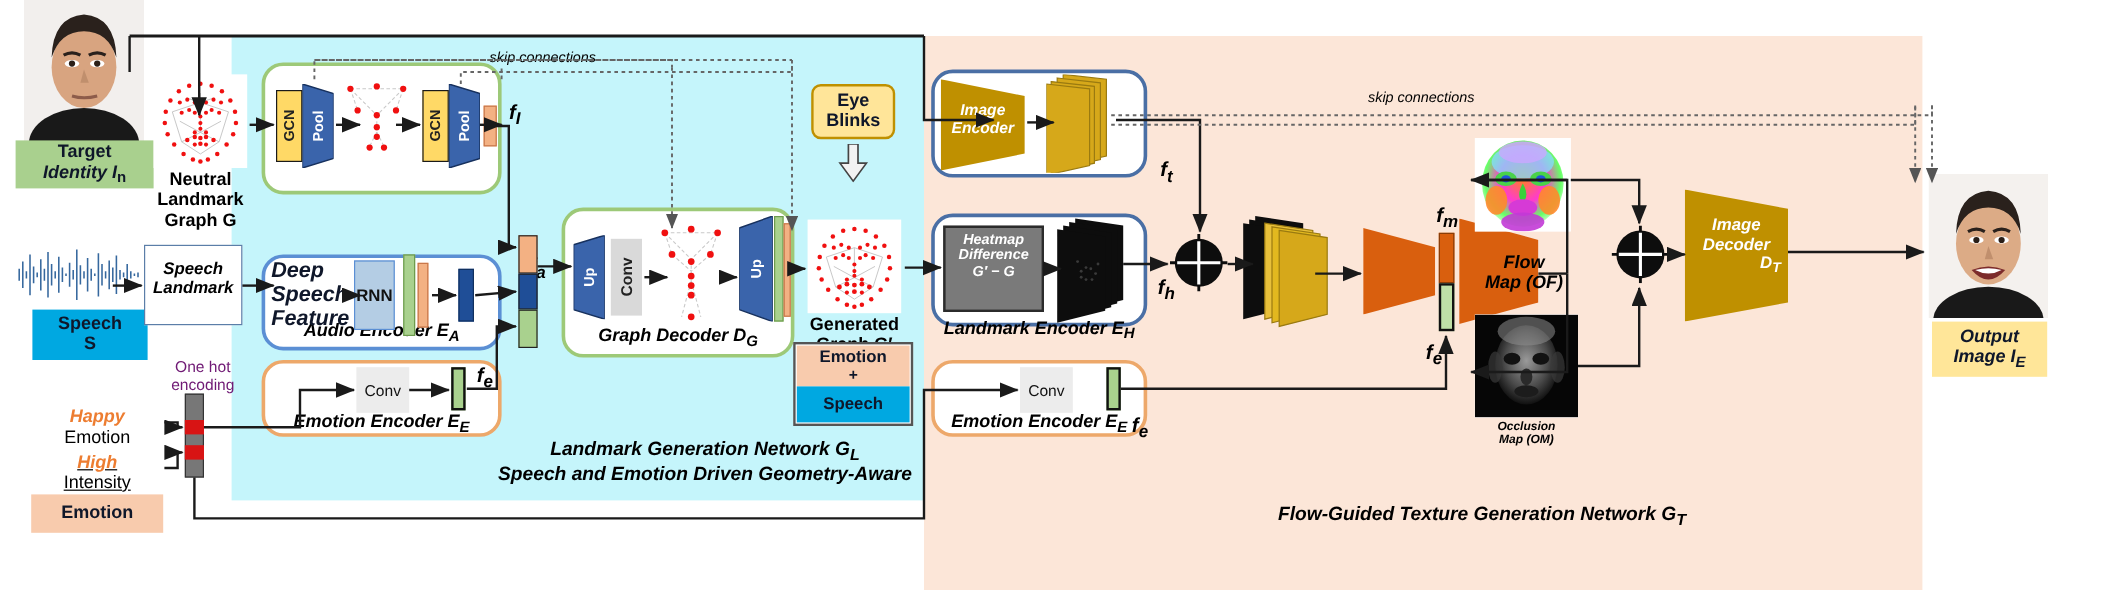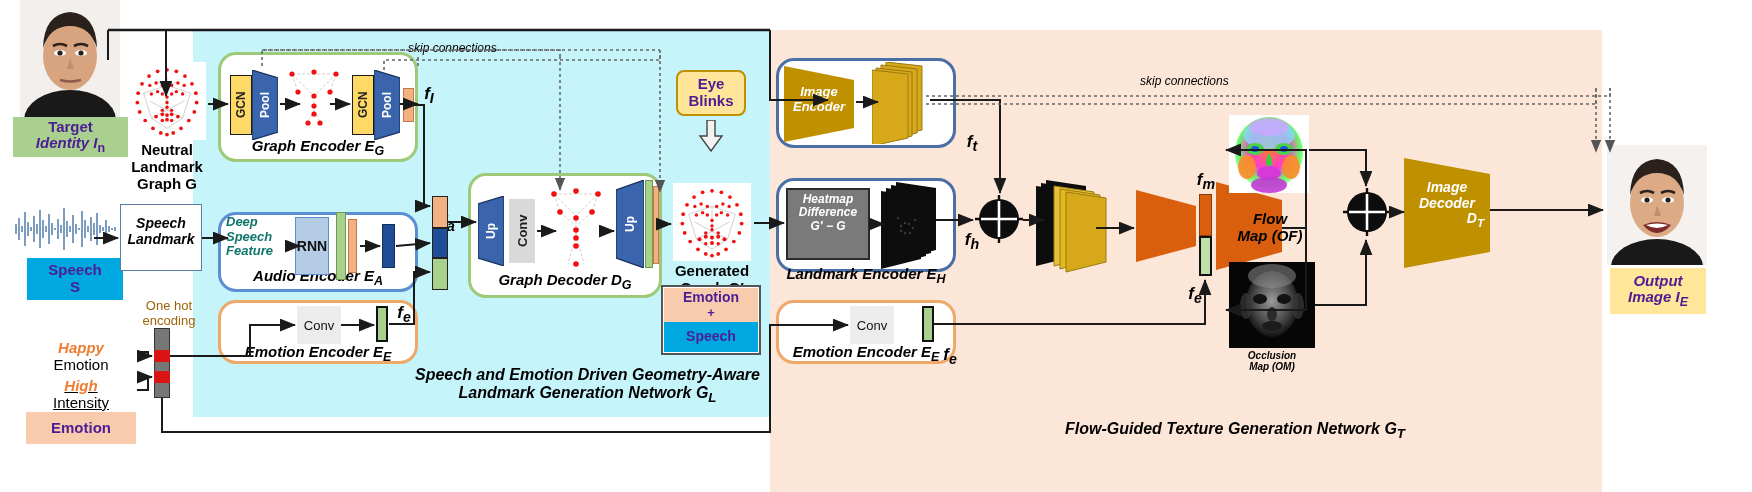--- a/index.html
+++ b/index.html
@@ -14,21 +14,21 @@
   .box{position:absolute;box-sizing:border-box;}
 
   
   .grp{position:absolute;box-sizing:border-box;background:#fff;border-radius:18px;}
   .grp-green{border:3px solid #9dc978;}
   .grp-blue{border:3px solid #5b8fd4;}
   .grp-orange{border:3px solid #eda86a;}
   .grp-navy{border:3px solid #4a6fa5;}
 
   .tag{position:absolute;box-sizing:border-box;display:flex;align-items:center;justify-content:center;
-       text-align:center;font-weight:bold;color:#4c1d95;line-height:1.12;}
+       text-align:center;font-weight:bold;color:#0f172a;line-height:1.12;}
 
   .faceimg{position:absolute;overflow:hidden;background:#fff;}
 
   svg.ov{position:absolute;left:0;top:0;width:1752px;height:492px;pointer-events:none;}
   .slab{position:absolute;box-sizing:border-box;border:1.5px solid #1a1a1a;}
 
   .vtext{position:absolute;font-weight:bold;color:#fff;writing-mode:vertical-rl;transform:rotate(180deg);
          display:flex;align-items:center;justify-content:center;}
   .vtextd{position:absolute;font-weight:bold;color:#222;writing-mode:vertical-rl;transform:rotate(180deg);
          display:flex;align-items:center;justify-content:center;}
@@ -169,21 +169,21 @@
     <span>Speech</span>
     <span>S</span>
   </div>
 
   <div class="box" style="left:120px;top:204px;width:82px;height:67px;background:#fff;border:1.6px solid #5b7ea8;"></div>
   <div class="lbl ital" style="left:120px;top:216px;width:82px;font-size:14px;">
     <div>Speech</div>
     <div>Landmark</div>
   </div>
 
-  <div class="lbl" style="left:125px;top:299px;width:88px;font-size:13px;font-weight:normal;color:#a16207;">
+  <div class="lbl" style="left:125px;top:299px;width:88px;font-size:13px;font-weight:normal;color:#701a75;">
     <div>One hot</div>
     <div>encoding</div>
   </div>
 
   <div class="box" style="left:154px;top:328px;width:16px;height:70px;background:#777;border:1.4px solid #333;"></div>
   <div class="box" style="left:154px;top:350px;width:16px;height:12px;background:#d81414;"></div>
   <div class="box" style="left:154px;top:371px;width:16px;height:12px;background:#d81414;"></div>
 
   <div class="lbl" style="left:26px;top:340px;width:110px;font-size:15px;text-align:center;">
     <div class="ital" style="color:#ed7d31;">Happy</div>
@@ -191,23 +191,20 @@
   </div>
   <div class="lbl" style="left:26px;top:378px;width:110px;font-size:15px;text-align:center;text-decoration:underline;">
     <div class="ital" style="color:#ed7d31;">High</div>
     <div style="font-weight:normal;">Intensity</div>
   </div>
   <div class="tag" style="left:26px;top:412px;width:110px;height:32px;background:#f8cbad;font-size:15px;">
     <span>Emotion</span>
   </div>
 
   <div class="grp grp-green" style="left:218px;top:52px;width:200px;height:110px;"></div>
-  <div class="lbl ital" style="left:218px;top:138px;width:200px;font-size:15px;">
-    <span>Graph Encoder E</span><sub>G</sub>
-  </div>
   <div class="slab" style="left:230px;top:75px;width:22px;height:60px;background:#ffd966;"></div>
   <div class="vtextd" style="left:230px;top:75px;width:22px;height:60px;font-size:12px;">
     <span>GCN</span>
     </div>
   <div class="abs" style="left:252px;top:70px;">
     <svg width="26" height="70" viewBox="0 0 26 70">
         <polygon points="0,0 26,8 26,62 0,70" fill="#3a64ab" stroke="#17315e" stroke-width="1.2"></polygon>
       </svg>
   </div>
   <div class="vtext" style="left:252px;top:70px;width:26px;height:70px;font-size:12px;">
@@ -249,21 +246,21 @@
 
   <div class="slab" style="left:403px;top:88px;width:11px;height:34px;background:#f3b183;border:1px solid #c9774a;"></div>
   <div class="lbl ital" style="left:414px;top:84px;width:30px;font-size:17px;">
     <span>f</span><sub>I</sub>
   </div>
 
   <div class="grp grp-blue" style="left:218px;top:212px;width:200px;height:80px;"></div>
   <div class="lbl ital" style="left:218px;top:268px;width:200px;font-size:15px;">
     <span>Audio Encoder  E</span><sub>A</sub>
   </div>
-  <div class="lbl ital" style="left:226px;top:215px;width:62px;font-size:13px;color:#0f766e;text-align:left;">
+  <div class="lbl ital" style="left:226px;top:215px;width:62px;font-size:18px;color:#0f172a;text-align:left;">
     <div>Deep</div>
     <div>Speech</div>
     <div>Feature</div>
   </div>
   <div class="slab" style="left:295px;top:217px;width:34px;height:58px;background:#b4cde4;border:1.4px solid #5b8fd4;
               display:flex;align-items:center;justify-content:center;font-size:14px;color:#111;font-weight:bold;">
     <span>RNN</span>
   </div>
   <div class="slab" style="left:336px;top:212px;width:10px;height:68px;background:#a9d18e;border:1px solid #6d9b4d;"></div>
   <div class="slab" style="left:348px;top:219px;width:9px;height:54px;background:#f3b183;border:1px solid #c9774a;"></div>
@@ -410,23 +407,23 @@
   <div class="box" style="left:661px;top:285px;width:100px;height:70px;border:2px solid #555;background:#fff;"></div>
   <div class="tag" style="left:664px;top:288px;width:94px;height:34px;background:#f8cbad;font-size:14px;flex-direction:column;">
     <span>Emotion</span>
     <span style="font-size:13px;">+</span>
   </div>
   <div class="tag" style="left:664px;top:322px;width:94px;height:30px;background:#00a8e1;font-size:14px;">
     <span>Speech</span>
   </div>
 
   <div class="lbl ital" style="left:410px;top:366px;width:355px;font-size:16px;">
-    <div>Speech and Emotion Driven Geometry-Aware</div>
     <div>
       <span>Landmark Generation Network G</span><sub>L</sub></div>
+    <div>Speech and Emotion Driven Geometry-Aware</div>
   </div>
   <div class="lbl ital" style="left:408px;top:42px;width:120px;font-size:12px;font-weight:normal;text-align:left;">
     <span>skip connections</span></div>
 
   <div class="grp grp-navy" style="left:776px;top:58px;width:180px;height:90px;"></div>
   <div class="abs" style="left:784px;top:66px;">
     <svg width="70" height="76" viewBox="0 0 70 76">
         <polygon points="0,0 70,14 70,62 0,76" fill="#bf9000"></polygon>
       </svg>
   </div>

